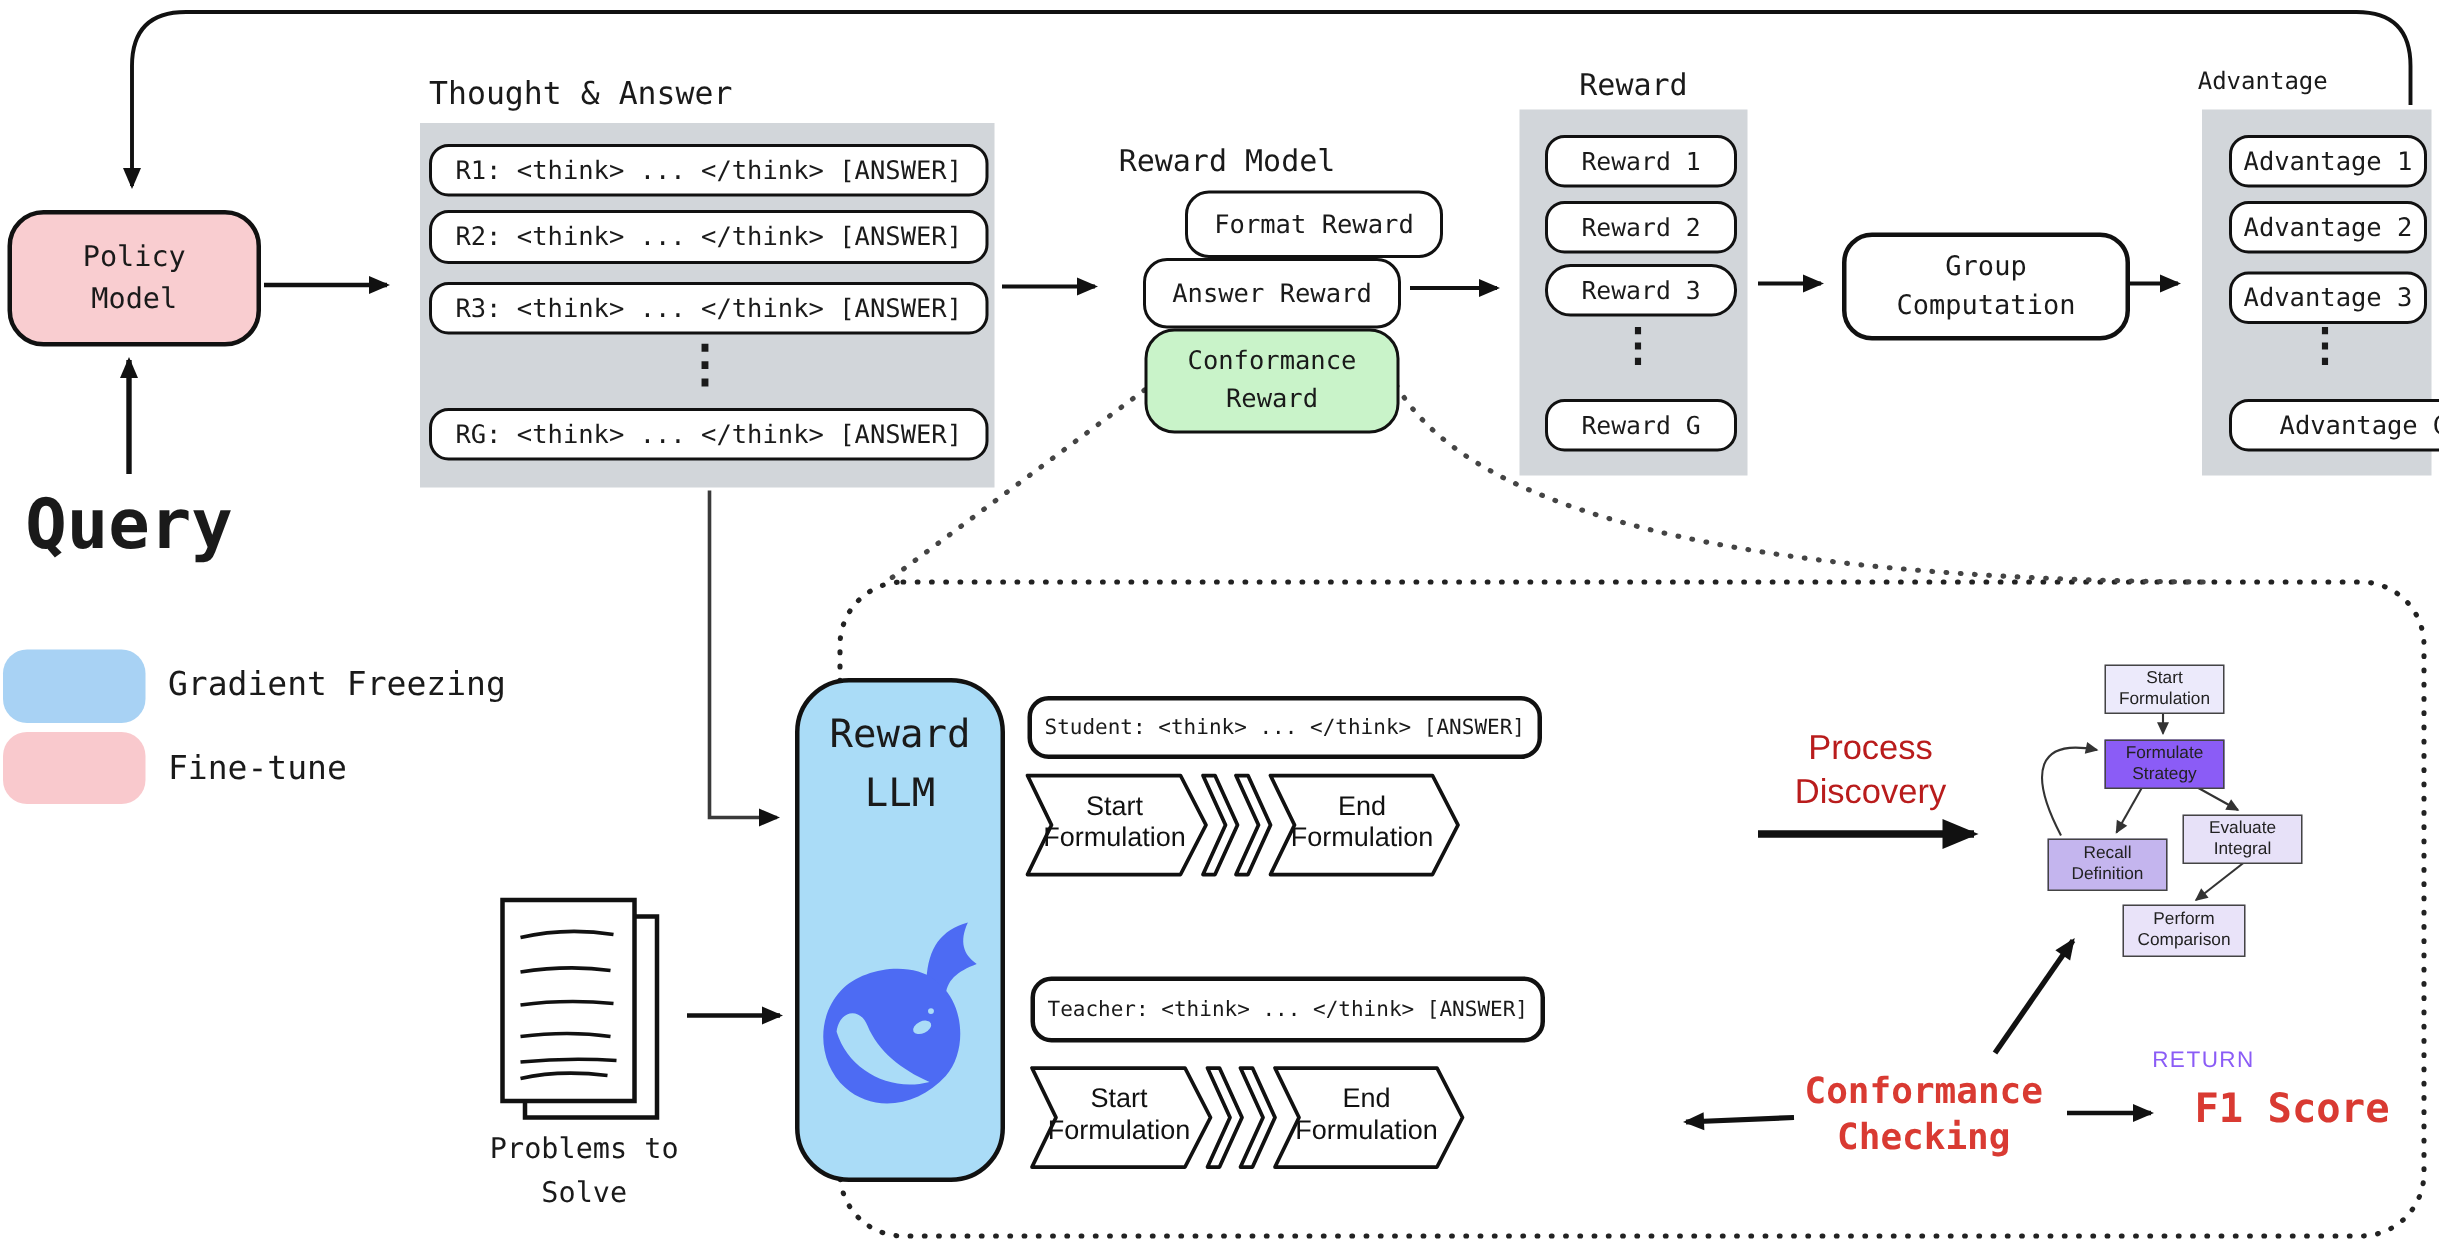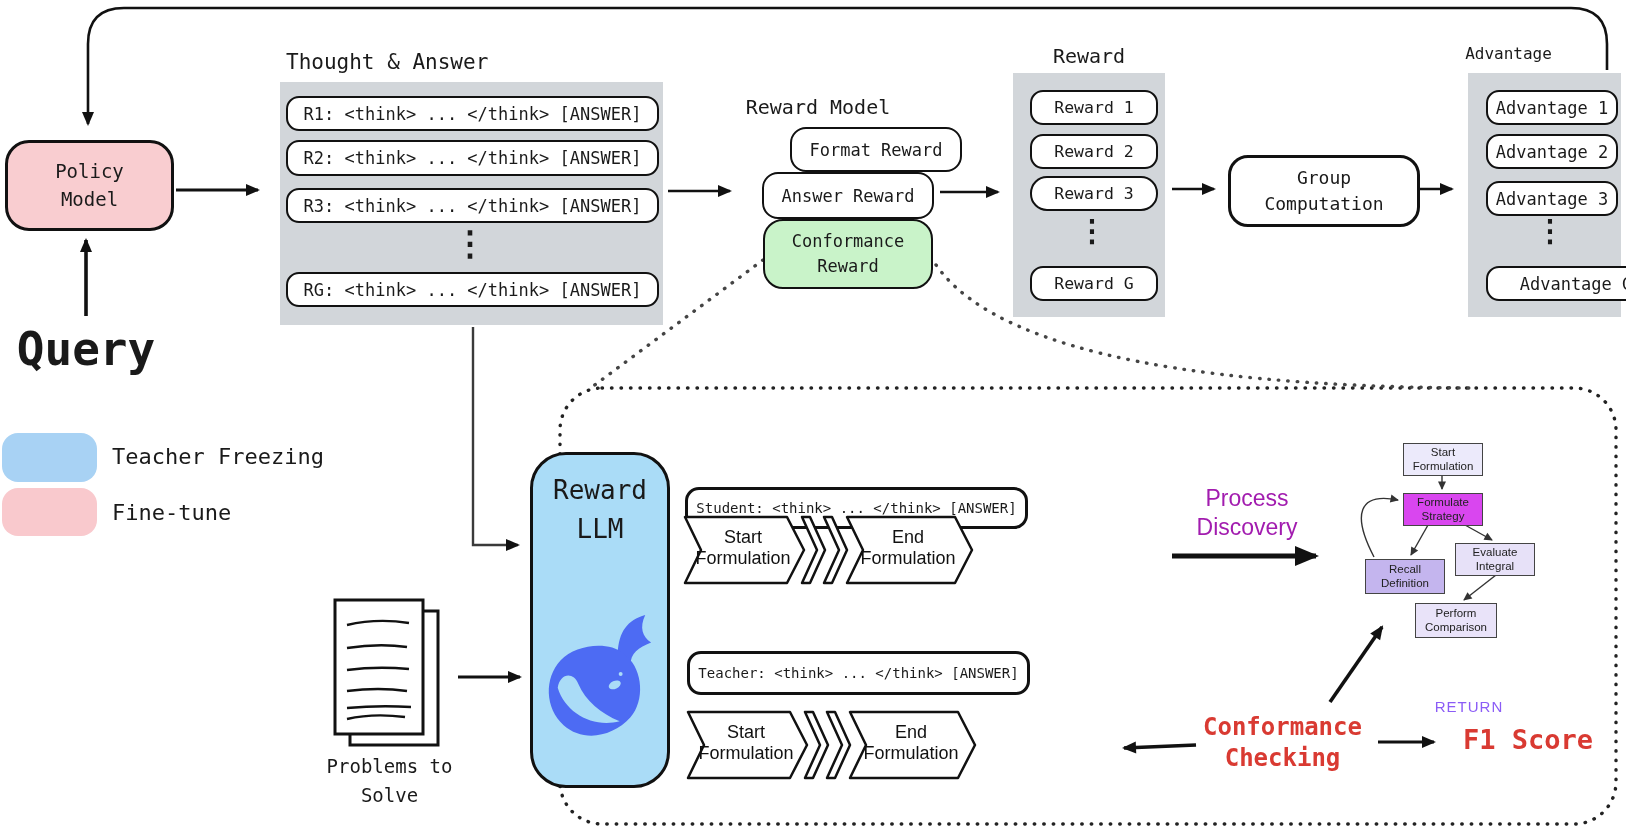--- a/index.html
+++ b/index.html
@@ -111,38 +111,38 @@
   </div>
 
   <div class="lbl" style="left:1432px;top:44px;width:153px;font-size:16px;">Advantage</div>
   <div class="rbox rowbox" style="left:1486px;top:90px;width:128px;height:31px;">Advantage 1</div>
   <div class="rbox rowbox" style="left:1486px;top:134px;width:128px;height:31px;">Advantage 2</div>
   <div class="rbox rowbox" style="left:1486px;top:181px;width:128px;height:31px;">Advantage 3</div>
   <div class="dots" style="left:1520px;top:216px;width:60px;">⋮</div>
   <div class="rbox rowbox" style="left:1486px;top:266px;width:128px;height:31px;padding-left:24px;">Advantage G</div>
 
   <div class="legend-swatch" style="left:2px;top:433px;width:95px;height:49px;background:#a8d2f4;"></div>
-  <div class="lbl" style="left:112px;top:444px;width:300px;text-align:left;font-size:22px;white-space:nowrap;">Teacher Freezing</div>
+  <div class="lbl" style="left:112px;top:444px;width:300px;text-align:left;font-size:22px;white-space:nowrap;">Gradient Freezing</div>
   <div class="legend-swatch" style="left:2px;top:488px;width:95px;height:48px;background:#f9c9cd;"></div>
   <div class="lbl" style="left:112px;top:500px;width:300px;text-align:left;font-size:22px;white-space:nowrap;">Fine-tune</div>
 
   <div class="node" style="left:530px;top:452px;width:140px;height:336px;background:#aadcf7;border:3.5px solid #111;border-radius:36px;box-sizing:border-box;">
     <div style="position:absolute;left:0;top:16px;width:100%;text-align:center;font-size:26px;line-height:1.5;">Reward LLM</div>
     <svg style="position:absolute;left:8px;top:128px;" width="118" height="190" viewBox="0 0 120 190">
       <g transform="translate(0,18)">
         <path d="M78 52 C 79 30 88 18 106 13 C 100 26 103 35 112 41 C 99 46 91 52 91 64 C 86 57 80 57 78 52 Z" fill="#4d6bf3"></path>
         <path d="M88 56 C 103 69 106 100 91 117 C 72 138 42 142 23 125 C 4 108 3 77 20 59 C 35 43 68 39 84 52 C 85 53 87 55 88 56 Z" fill="#4d6bf3"></path>
         <path d="M17 87 C 25 113 53 128 80 121 C 61 113 45 100 38 83 C 33 70 19 72 17 87 Z" fill="#aadcf7"></path>
         <ellipse cx="75" cy="84" rx="6.5" ry="4" transform="rotate(-25 75 84)" fill="#aadcf7"></ellipse>
         <circle cx="81" cy="73" r="2" fill="#aadcf7"></circle>
       </g>
     </svg>
   </div>
 
-  <div class="rbox" style="left:685px;top:464px;width:337px;height:36px;border-width:3px;border-radius:14px;font-size:14px;margin-top:23px;">Student: &lt;think&gt; ... &lt;/think&gt; [ANSWER]</div>
+  <div class="rbox" style="left:685px;top:464px;width:337px;height:36px;border-width:3px;border-radius:14px;font-size:14px;">Student: &lt;think&gt; ... &lt;/think&gt; [ANSWER]</div>
   <div class="rbox" style="left:687px;top:651px;width:337px;height:38px;border-width:3px;border-radius:14px;font-size:14px;">Teacher: &lt;think&gt; ... &lt;/think&gt; [ANSWER]</div>
 
   <svg class="node" style="left:683px;top:515px;" width="124" height="70" viewBox="0 0 124 70">
     <polygon points="2,2 104,2 121,35 104,68 2,68 18,35" fill="#fff" stroke="#111" stroke-width="2.5" stroke-linejoin="round"></polygon>
   </svg>
   <div class="chevtxt" style="left:693px;top:527px;width:100px;">Start Formulation</div>
   <svg class="node" style="left:800px;top:515px;" width="27" height="70" viewBox="0 0 27 70">
     <polygon points="2,2 10,2 25,35 10,68 2,68 17,35" fill="#fff" stroke="#111" stroke-width="2.5" stroke-linejoin="round"></polygon>
   </svg>
   <svg class="node" style="left:822px;top:515px;" width="27" height="70" viewBox="0 0 27 70">
@@ -173,24 +173,24 @@
     <rect x="2" y="2" width="88" height="134" fill="#fff" stroke="#111" stroke-width="3"></rect>
     <path d="M14 27 Q 44 20 76 25" fill="none" stroke="#111" stroke-width="2.4"></path>
     <path d="M14 50 Q 46 45 74 49" fill="none" stroke="#111" stroke-width="2.4"></path>
     <path d="M14 72 Q 44 68 76 71" fill="none" stroke="#111" stroke-width="2.4"></path>
     <path d="M14 93 Q 46 89 74 93" fill="none" stroke="#111" stroke-width="2.4"></path>
     <path d="M14 110 Q 46 107 78 109" fill="none" stroke="#111" stroke-width="2.4"></path>
     <path d="M14 121 Q 40 115 72 119" fill="none" stroke="#111" stroke-width="2.4"></path>
   </svg>
   <div class="lbl" style="left:322px;top:752px;width:135px;font-size:19px;line-height:1.55;white-space:normal;">Problems to Solve</div>
 
-  <div class="lbl" style="left:1180px;top:484px;width:134px;font-family:'Liberation Sans',sans-serif;font-size:23px;line-height:1.25;color:#a21caf;white-space:normal;">Process Discovery</div>
+  <div class="lbl" style="left:1180px;top:484px;width:134px;font-family:'Liberation Sans',sans-serif;font-size:23px;line-height:1.25;color:#b91c1c;white-space:normal;">Process Discovery</div>
 
   <div class="flownode" style="left:1403px;top:443px;width:78px;height:31px;background:#eceafb;">Start Formulation</div>
-  <div class="flownode" style="left:1403px;top:493px;width:78px;height:31px;background:#d946ef;">Formulate Strategy</div>
+  <div class="flownode" style="left:1403px;top:493px;width:78px;height:31px;background:#8b5cf6;">Formulate Strategy</div>
   <div class="flownode" style="left:1365px;top:559px;width:78px;height:33px;background:#c4b5ee;">Recall Definition</div>
   <div class="flownode" style="left:1455px;top:543px;width:78px;height:31px;background:#e7e1f8;text-align:center;">Evaluate Integral</div>
   <div class="flownode" style="left:1415px;top:603px;width:80px;height:33px;background:#e9e3f9;">Perform Comparison</div>
 
   <div class="lbl red" style="left:1190px;top:712px;width:185px;font-size:24px;font-weight:600;line-height:1.3;white-space:normal;">Conformance Checking</div>
   <div class="lbl" style="left:1426px;top:698px;width:86px;font-family:'Liberation Sans',sans-serif;font-size:15px;letter-spacing:1px;color:#8b5cf6;">RETURN</div>
   <div class="lbl red" style="left:1458px;top:724px;width:140px;font-size:27px;font-weight:600;white-space:nowrap;">F1 Score</div>
 
 </div>
 

